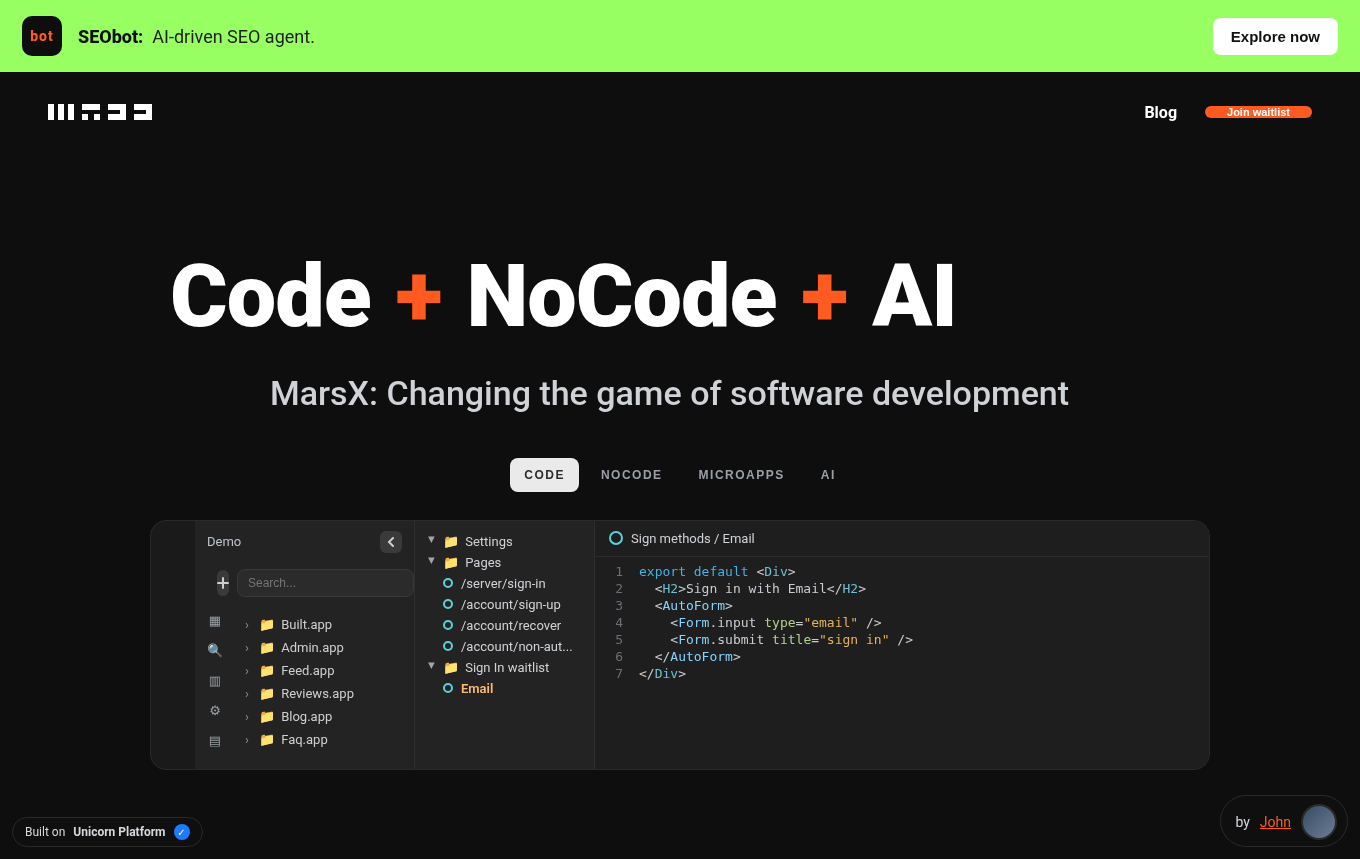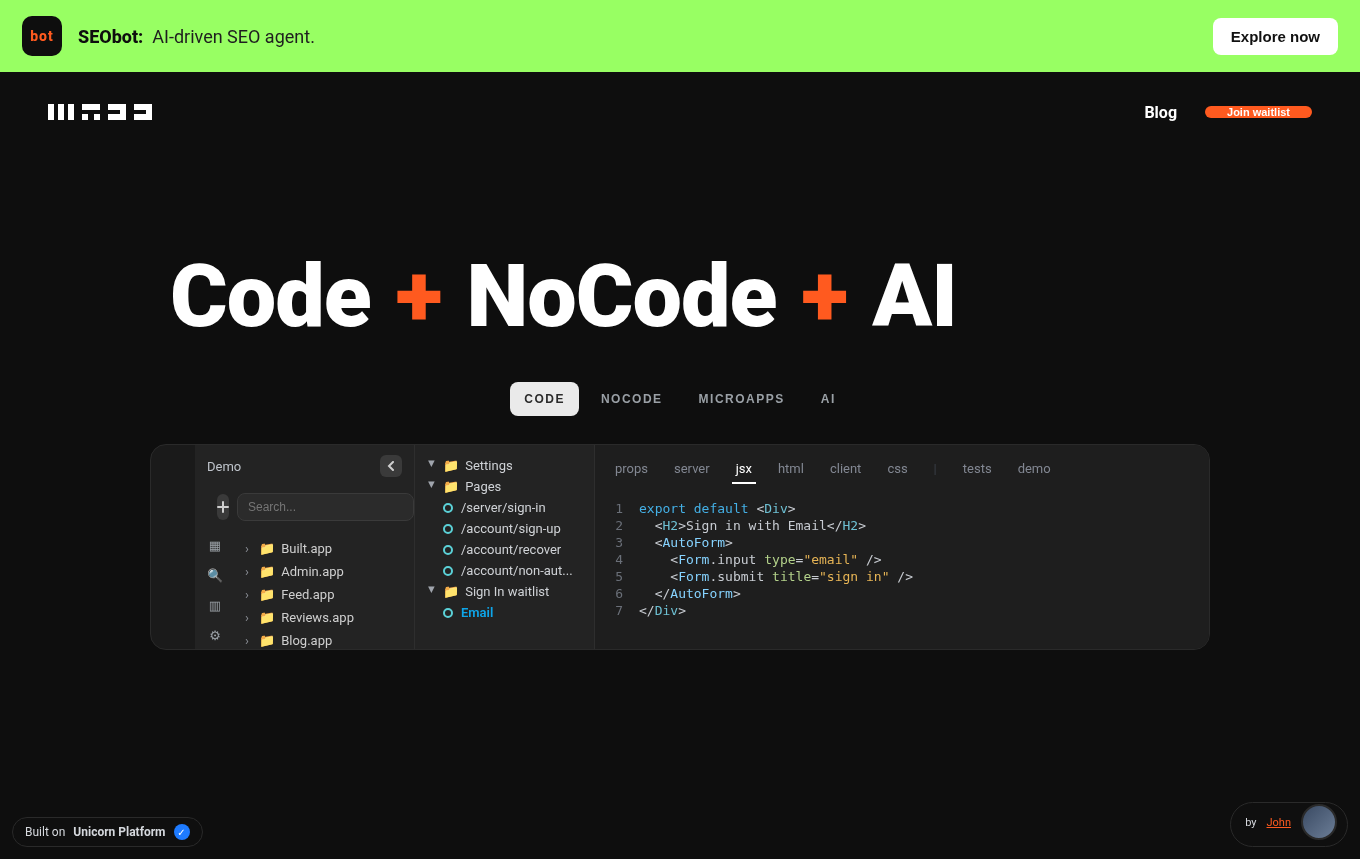--- a/index.html
+++ b/index.html
@@ -45,21 +45,21 @@
   .hero h1 .plus{color:var(--orange);padding:0 4px;}
   .hero p.sub{font-size:34px;color:#cfd2d6;margin:28px auto 0;max-width:820px;line-height:1.4;font-weight:500;}
 
   
   .tabs{display:flex;gap:8px;justify-content:center;margin:40px 0 28px;}
   .tab{border:none;background:transparent;color:#9aa0a6;font-weight:800;font-size:12px;letter-spacing:1.5px;padding:10px 14px;border-radius:8px;cursor:pointer;}
   .tab.active{background:#eaeaea;color:#2b2b2b;}
 
   
   .ide-wrap{max-width:1060px;margin:0 auto;border-radius:16px;overflow:hidden;background:#1a1a1a;border:1px solid #2a2a2a;}
-  .ide{display:grid;grid-template-columns:220px 180px 1fr;height:204px;font-size:13px;padding-left:44px;}
+  .ide{display:grid;grid-template-columns:220px 180px 1fr;height:248px;font-size:13px;padding-left:44px;}
 
   .col-left{background:#232323;border-right:1px solid #2e2e2e;display:flex;flex-direction:column;}
   .col-left .titlebar{display:flex;align-items:center;justify-content:space-between;padding:10px 12px;color:#bfc4cb;font-size:13px;}
   .col-left .collapse{width:22px;height:22px;border-radius:6px;background:#3a3a3a;display:flex;align-items:center;justify-content:center;color:#bdbdbd;}
   .col-left .toolbar{display:flex;gap:8px;padding:6px 10px;align-items:center;margin-left:12px;}
   .icon-btn{width:26px;height:26px;border-radius:6px;background:#3a3a3a;display:flex;align-items:center;justify-content:center;color:#cfcfcf;}
   .search{flex:1;background:#2b2b2b;border:1px solid #3a3a3a;border-radius:8px;padding:6px 10px;color:#cfcfcf;font-size:12px;outline:none;}
   .rail{display:flex;gap:10px;padding:8px 10px 0;}
   .rail .railcol{display:flex;flex-direction:column;gap:10px;}
   .rail .ricon{width:20px;height:20px;border-radius:4px;color:#9aa0a6;display:flex;align-items:center;justify-content:center;}
@@ -68,21 +68,21 @@
   .files .row .chev{color:#8b8f96;width:12px;display:inline-flex;justify-content:center;}
   .folder-ico{color:var(--folder);display:inline-flex;}
 
   .col-mid{background:#232323;border-right:1px solid #2e2e2e;padding:10px 8px;color:#cfd2d6;overflow:hidden;}
   .tree .trow{display:flex;align-items:center;gap:6px;padding:3px 4px;white-space:nowrap;}
   .tree .trow.open .chev{transform:rotate(90deg);}
   .tree .chev{display:inline-flex;width:10px;color:#a0a5ad;transition:transform .15s;}
   .tree .dot{width:10px;height:10px;border-radius:50%;border:2px solid var(--cyan);margin:0 2px;}
   .tree .folder-ico{color:var(--folder);}
   .tree .label{color:#cfd2d6;}
-  .tree .label.active{color:#0ea5e9;font-weight:600;}
+  .tree .label.active{color:#fdba74;font-weight:600;}
   .tree ul{list-style:none;margin:0;padding-left:14px;}
 
   .col-right{background:#1e1e1e;display:flex;flex-direction:column;}
   .crumb{display:flex;align-items:center;gap:8px;padding:10px 14px;color:#cfd2d6;border-bottom:1px solid #2a2a2a;}
   .crumb .dot{width:14px;height:14px;border-radius:50%;border:2px solid var(--cyan);}
   .etabs{display:flex;gap:18px;padding:10px 16px;color:#828792;}
   .etabs span{padding:6px 4px;cursor:pointer;}
   .etabs span.active{color:#fff;border-bottom:2px solid #fff;}
   .editor{padding:6px 0 12px;font-family:ui-monospace,Menlo,Consolas,monospace;font-size:13px;}
   .editor .line{display:flex;gap:16px;padding:1px 0;}
@@ -93,21 +93,21 @@
   .str{color:var(--code-str);}
   .tag{color:var(--code-tag);}
   .fn{color:#86d3ff;}
 
   
   .built{position:fixed;left:12px;bottom:12px;background:#0f0f0f;border:1px solid #2a2a2a;border-radius:999px;padding:6px 12px;display:flex;align-items:center;gap:8px;font-size:12px;color:#d5d8dd;}
   .built b{font-weight:700;}
   .built .verify{width:16px;height:16px;border-radius:50%;background:#1e7bff;display:flex;align-items:center;justify-content:center;color:#fff;font-size:10px;}
 
   
-  .by{position:fixed;right:12px;bottom:12px;background:#0f0f0f;border:1px solid #2a2a2a;border-radius:999px;padding:1px 10px 6px 14px;display:flex;align-items:center;gap:10px;font-size:11px;color:#d5d8dd;}
+  .by{position:fixed;right:12px;bottom:12px;background:#0f0f0f;border:1px solid #2a2a2a;border-radius:999px;padding:8px 10px 6px 14px;display:flex;align-items:center;gap:10px;font-size:14px;color:#d5d8dd;}
   .by a{color:var(--orange);text-decoration:underline;}
   .avatar{width:36px;height:36px;border-radius:50%;background:linear-gradient(135deg,#3a4a63,#6b7d96);border:2px solid #2a2a2a;}
 </style>
 </head>
 <body>
 
 <div class="banner">
   <div class="badge">bot</div>
   <div class="txt">
     <b>SEObot:</b>
@@ -142,20 +142,21 @@
 </div>
 
 <section class="hero">
   <h1>
     <span>Code</span>
     <span class="plus">+</span>
     <span>NoCode</span>
     <span class="plus">+</span>
     <span>AI</span>
   </h1>
+  <p class="sub">MarsX: Changing the game of software development</p>
 </section>
 
 <div class="tabs" id="tabs">
     <button class="tab active">CODE</button>
     <button class="tab">NOCODE</button>
     <button class="tab">MICROAPPS</button>
     <button class="tab">AI</button>
   </div>
 
 <div class="ide-wrap">
@@ -270,31 +271,24 @@
               <div class="trow">
                 <span class="dot"></span>
                 <span class="label active">Email</span>
               </div>
             </li>
           </ul>
       </div>
     </div>
 
     <div class="col-right">
-      <div class="etabs" id="etabs">
-          <span>props</span>
-          <span>server</span>
-          <span class="active">jsx</span>
-          <span>html</span>
-          <span>client</span>
-          <span>css</span>
-          <span style="color: rgb(58, 63, 71);">|</span>
-          <span>tests</span>
-          <span>demo</span>
-        </div>
+      <div class="crumb">
+        <span class="dot"></span>
+        <span>Sign methods / Email</span>
+      </div>
       <div class="editor" id="editor">
           <div class="line">
             <span class="ln">1</span>
             <span class="code"><span class="kw">export</span> <span class="kw">default</span> &lt;<span class="tag">Div</span>&gt;</span>
           </div>
           <div class="line">
             <span class="ln">2</span>
             <span class="code">  &lt;<span class="tag">H2</span>&gt;Sign in with Email&lt;/<span class="tag">H2</span>&gt;</span>
           </div>
           <div class="line">

